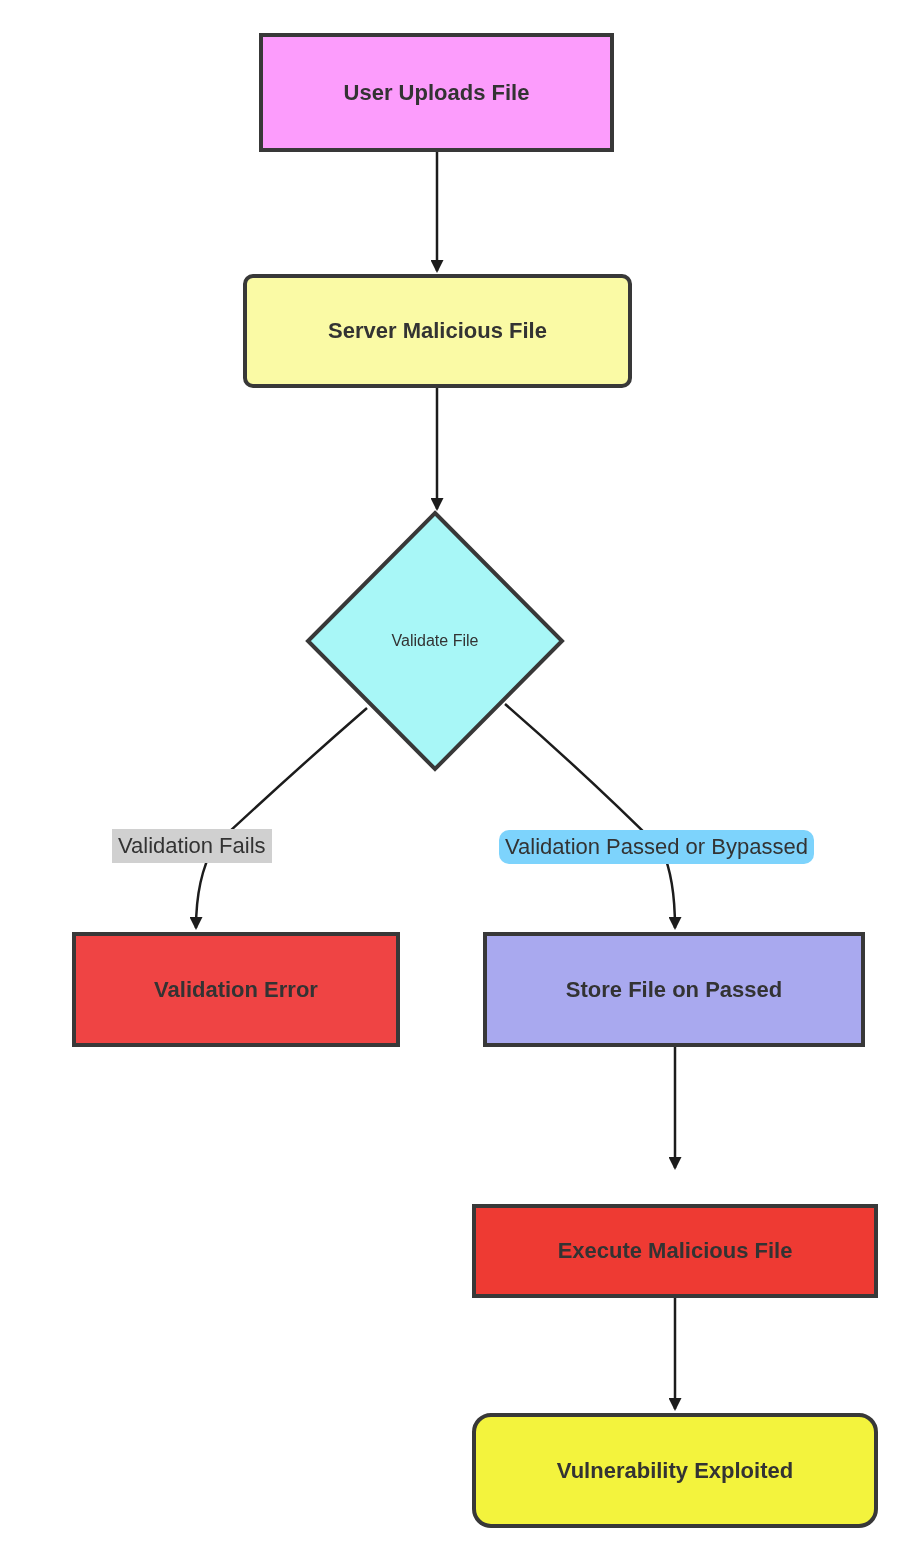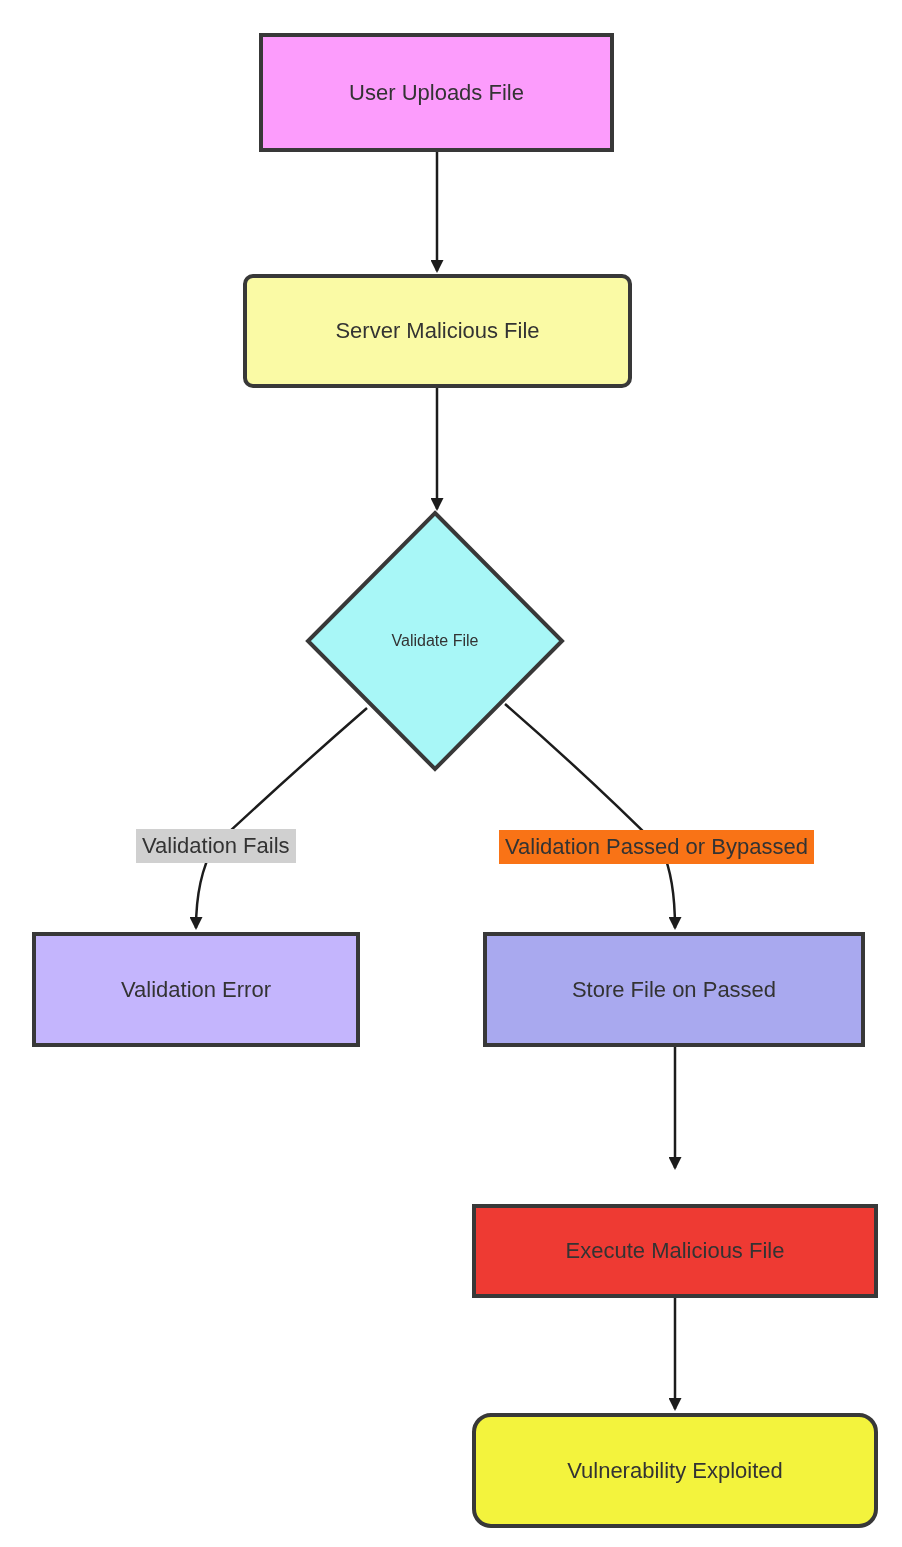--- a/index.html
+++ b/index.html
@@ -28,20 +28,21 @@
     box-sizing: border-box;
     border: 4px solid #383838;
     display: flex;
     align-items: center;
     justify-content: center;
     text-align: center;
     font-size: 22px;
     color: #333333;
     z-index: 3;
     white-space: nowrap;
+    font-weight: bold;
   }
   .node-user-upload   { left: 259px; top: 33px;   width: 355px; height: 119px; }
   .node-server-receive{ left: 243px; top: 274px;  width: 389px; height: 114px; border-radius: 10px; }
   .node-validation-error { left: 32px;  top: 932px;  width: 328px; height: 115px; }
   .node-store-file    { left: 483px; top: 932px;  width: 382px; height: 115px; }
   .node-execute-file  { left: 472px; top: 1204px; width: 406px; height: 94px; }
   .node-vuln-exploited{ left: 472px; top: 1413px; width: 406px; height: 115px; border-radius: 19px; }
   .diamond-label {
     position: absolute;
     left: 320px;
@@ -103,29 +104,29 @@
   </div>
 
   <div class="node node-server-receive" style="background: rgb(250, 250, 165);">
     <span>Server Malicious File</span>
   </div>
 
   <div class="diamond-label">
     <span>Validate File</span>
   </div>
 
-  <div class="edge-label edge-label-fails" style="background: rgb(208, 208, 208); margin-left: 24px;">
+  <div class="edge-label edge-label-fails" style="background: rgb(208, 208, 208);">
     <span>Validation Fails</span>
   </div>
 
-  <div class="edge-label edge-label-passed" style="background: #f97316;">
+  <div class="edge-label edge-label-passed" style="background: #7dd3fc; border-radius: 10px;">
     <span>Validation Passed or Bypassed</span>
   </div>
 
-  <div class="node node-validation-error" style="background: #c4b5fd;">
+  <div class="node node-validation-error" style="background: #ef4444; margin-left: 40px;">
     <span>Validation Error</span>
   </div>
 
   <div class="node node-store-file" style="background: rgb(169, 169, 239);">
     <span>Store File on Passed</span>
   </div>
 
   <div class="node node-execute-file" style="background: rgb(238, 58, 51);">
     <span>Execute Malicious File</span>
   </div>

